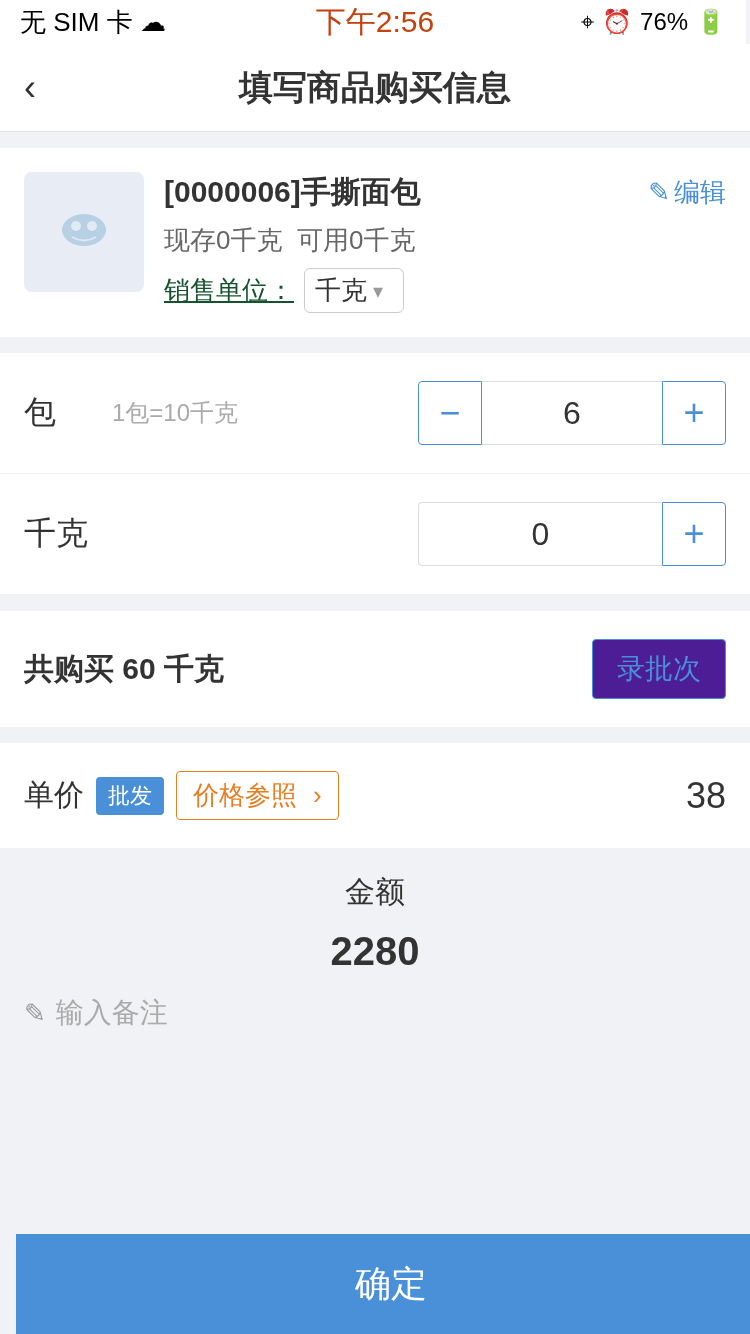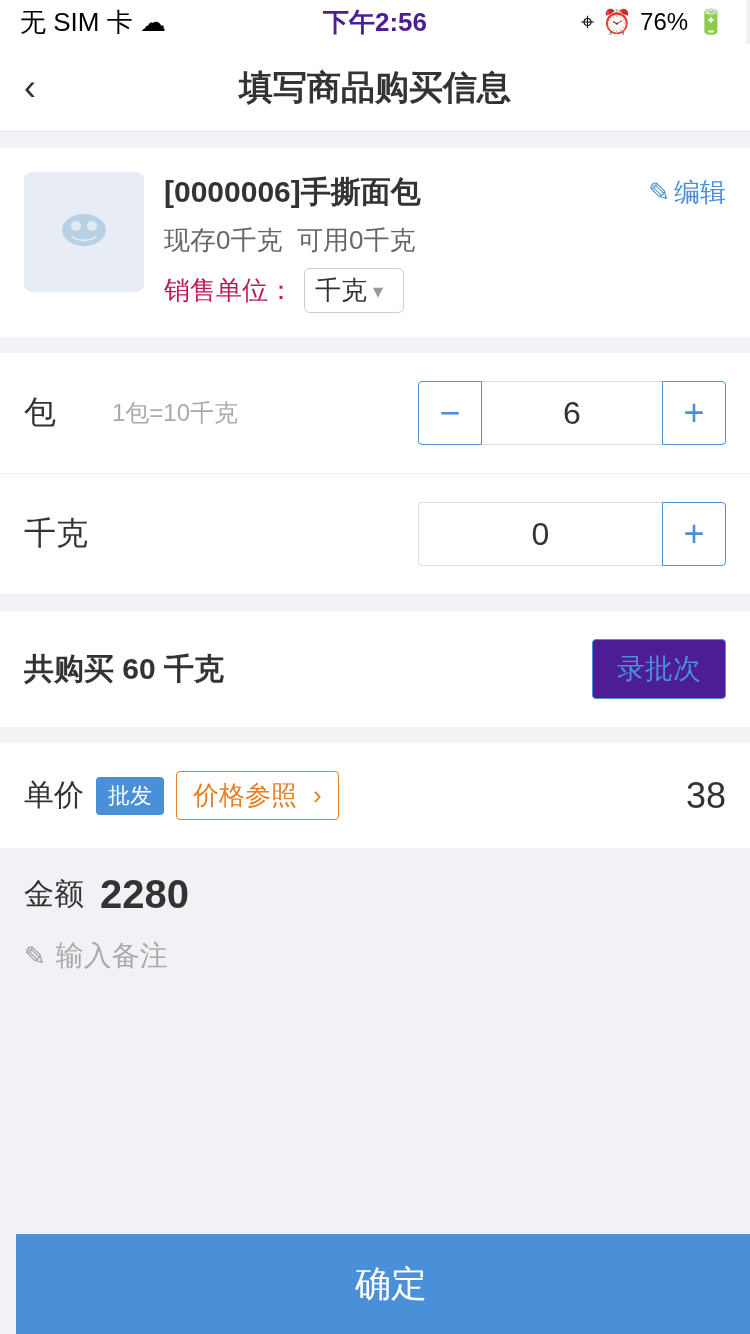--- a/index.html
+++ b/index.html
@@ -25,23 +25,23 @@
       font-size: 28px;
     }
     .status-left {
       display: flex;
       align-items: center;
       gap: 8px;
       font-size: 26px;
       color: #000;
     }
     .status-center {
-      font-size: 26px;
-      font-weight: 700;
-      color: #4c1d95;
+      font-size: 30px;
+      font-weight: 400;
+      color: #c2410c;
       position: absolute;
       left: 50%;
       transform: translateX(-50%);
     }
     .status-right {
       display: flex;
       align-items: center;
       gap: 8px;
       font-size: 24px;
       color: #000;
@@ -121,21 +121,22 @@
       color: #666;
       margin-bottom: 10px;
     }
     .product-unit-row {
       display: flex;
       align-items: center;
       gap: 10px;
     }
     .product-unit-label {
       font-size: 26px;
-      color: #be185d;
+      color: #14532d;
+      text-decoration: underline;
     }
     .unit-select {
       border: 1px solid #ccc;
       border-radius: 6px;
       padding: 4px 20px 4px 10px;
       font-size: 26px;
       color: #333;
       background: #fff;
       position: relative;
       display: flex;
@@ -295,20 +296,21 @@
     
     .amount-section {
       background: #f0f2f5;
       padding: 24px 24px 10px 24px;
     }
     .amount-row {
       display: flex;
       align-items: center;
       gap: 16px;
       margin-bottom: 20px;
+      flex-direction: column;
     }
     .amount-label {
       font-size: 30px;
       color: #333;
     }
     .amount-value {
       font-size: 40px;
       font-weight: 600;
       color: #333;
     }

